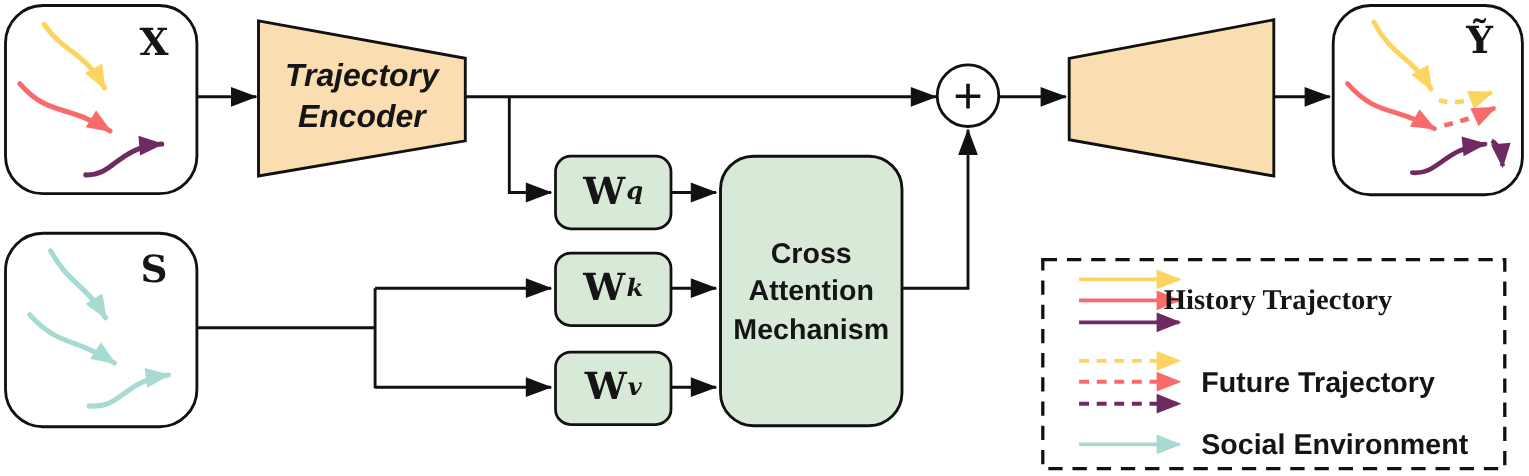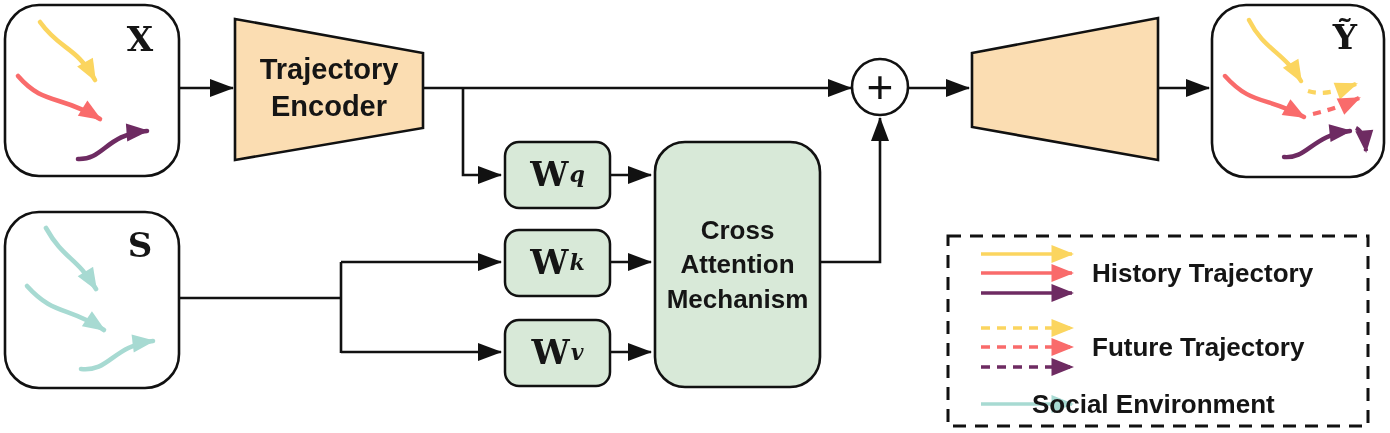--- a/index.html
+++ b/index.html
@@ -1,21 +1,21 @@
 <!DOCTYPE html>
 <html><head>
 <meta charset="utf-8">
 <style>
   html,body{margin:0;padding:0;background:#fff;}
   .canvas{position:relative;width:1390px;height:433px;background:#ffffff;
           font-family:"Liberation Sans",sans-serif;overflow:hidden;}
   .canvas > svg{position:absolute;left:0;top:0;}
   .lbl{position:absolute;display:flex;align-items:center;justify-content:center;
        text-align:center;color:#151515;pointer-events:none;}
-  .node-title{font-weight:700;font-size:29px;line-height:1.26;}
+  .node-title{font-weight:700;font-size:29px;line-height:1.26;font-style:italic;}
   .cam-title{font-weight:700;font-size:26px;line-height:1.32;}
   .mathlbl{font-family:"DejaVu Serif","Liberation Serif",serif;font-weight:700;}
   .iolbl{font-size:34px;}
   .wlbl{font-size:34px;}
   .wlbl sub{font-size:22px;font-style:italic;line-height:0;margin-left:1px;}
   .legend-lbl{font-weight:700;font-size:26px;justify-content:flex-start;text-align:left;}
 </style>
 </head>
 <body>
 
@@ -104,17 +104,17 @@
     </div>
   <div class="lbl mathlbl wlbl" style="left:505px;top:229px;width:105px;height:66px;">
       <span>W</span>
       <sub>k</sub>
     </div>
   <div class="lbl mathlbl wlbl" style="left:505px;top:319px;width:105px;height:66px;">
       <span>W</span>
       <sub>v</sub>
     </div>
 
-  <div class="lbl legend-lbl" style="left:1092px;top:253px;width:278px;height:40px;">History Trajectory</div>
+  <div class="lbl legend-lbl" style="left:1058px;top:253px;width:278px;height:40px;font-family:Liberation Serif, serif;">History Trajectory</div>
   <div class="lbl legend-lbl" style="left:1092px;top:327px;width:278px;height:40px;text-align:right;">Future Trajectory</div>
-  <div class="lbl legend-lbl" style="left:1032px;top:384px;width:278px;height:40px;text-align:center;">Social Environment</div>
+  <div class="lbl legend-lbl" style="left:1092px;top:384px;width:278px;height:40px;text-align:center;">Social Environment</div>
 
 </div>
 
 </body></html>

